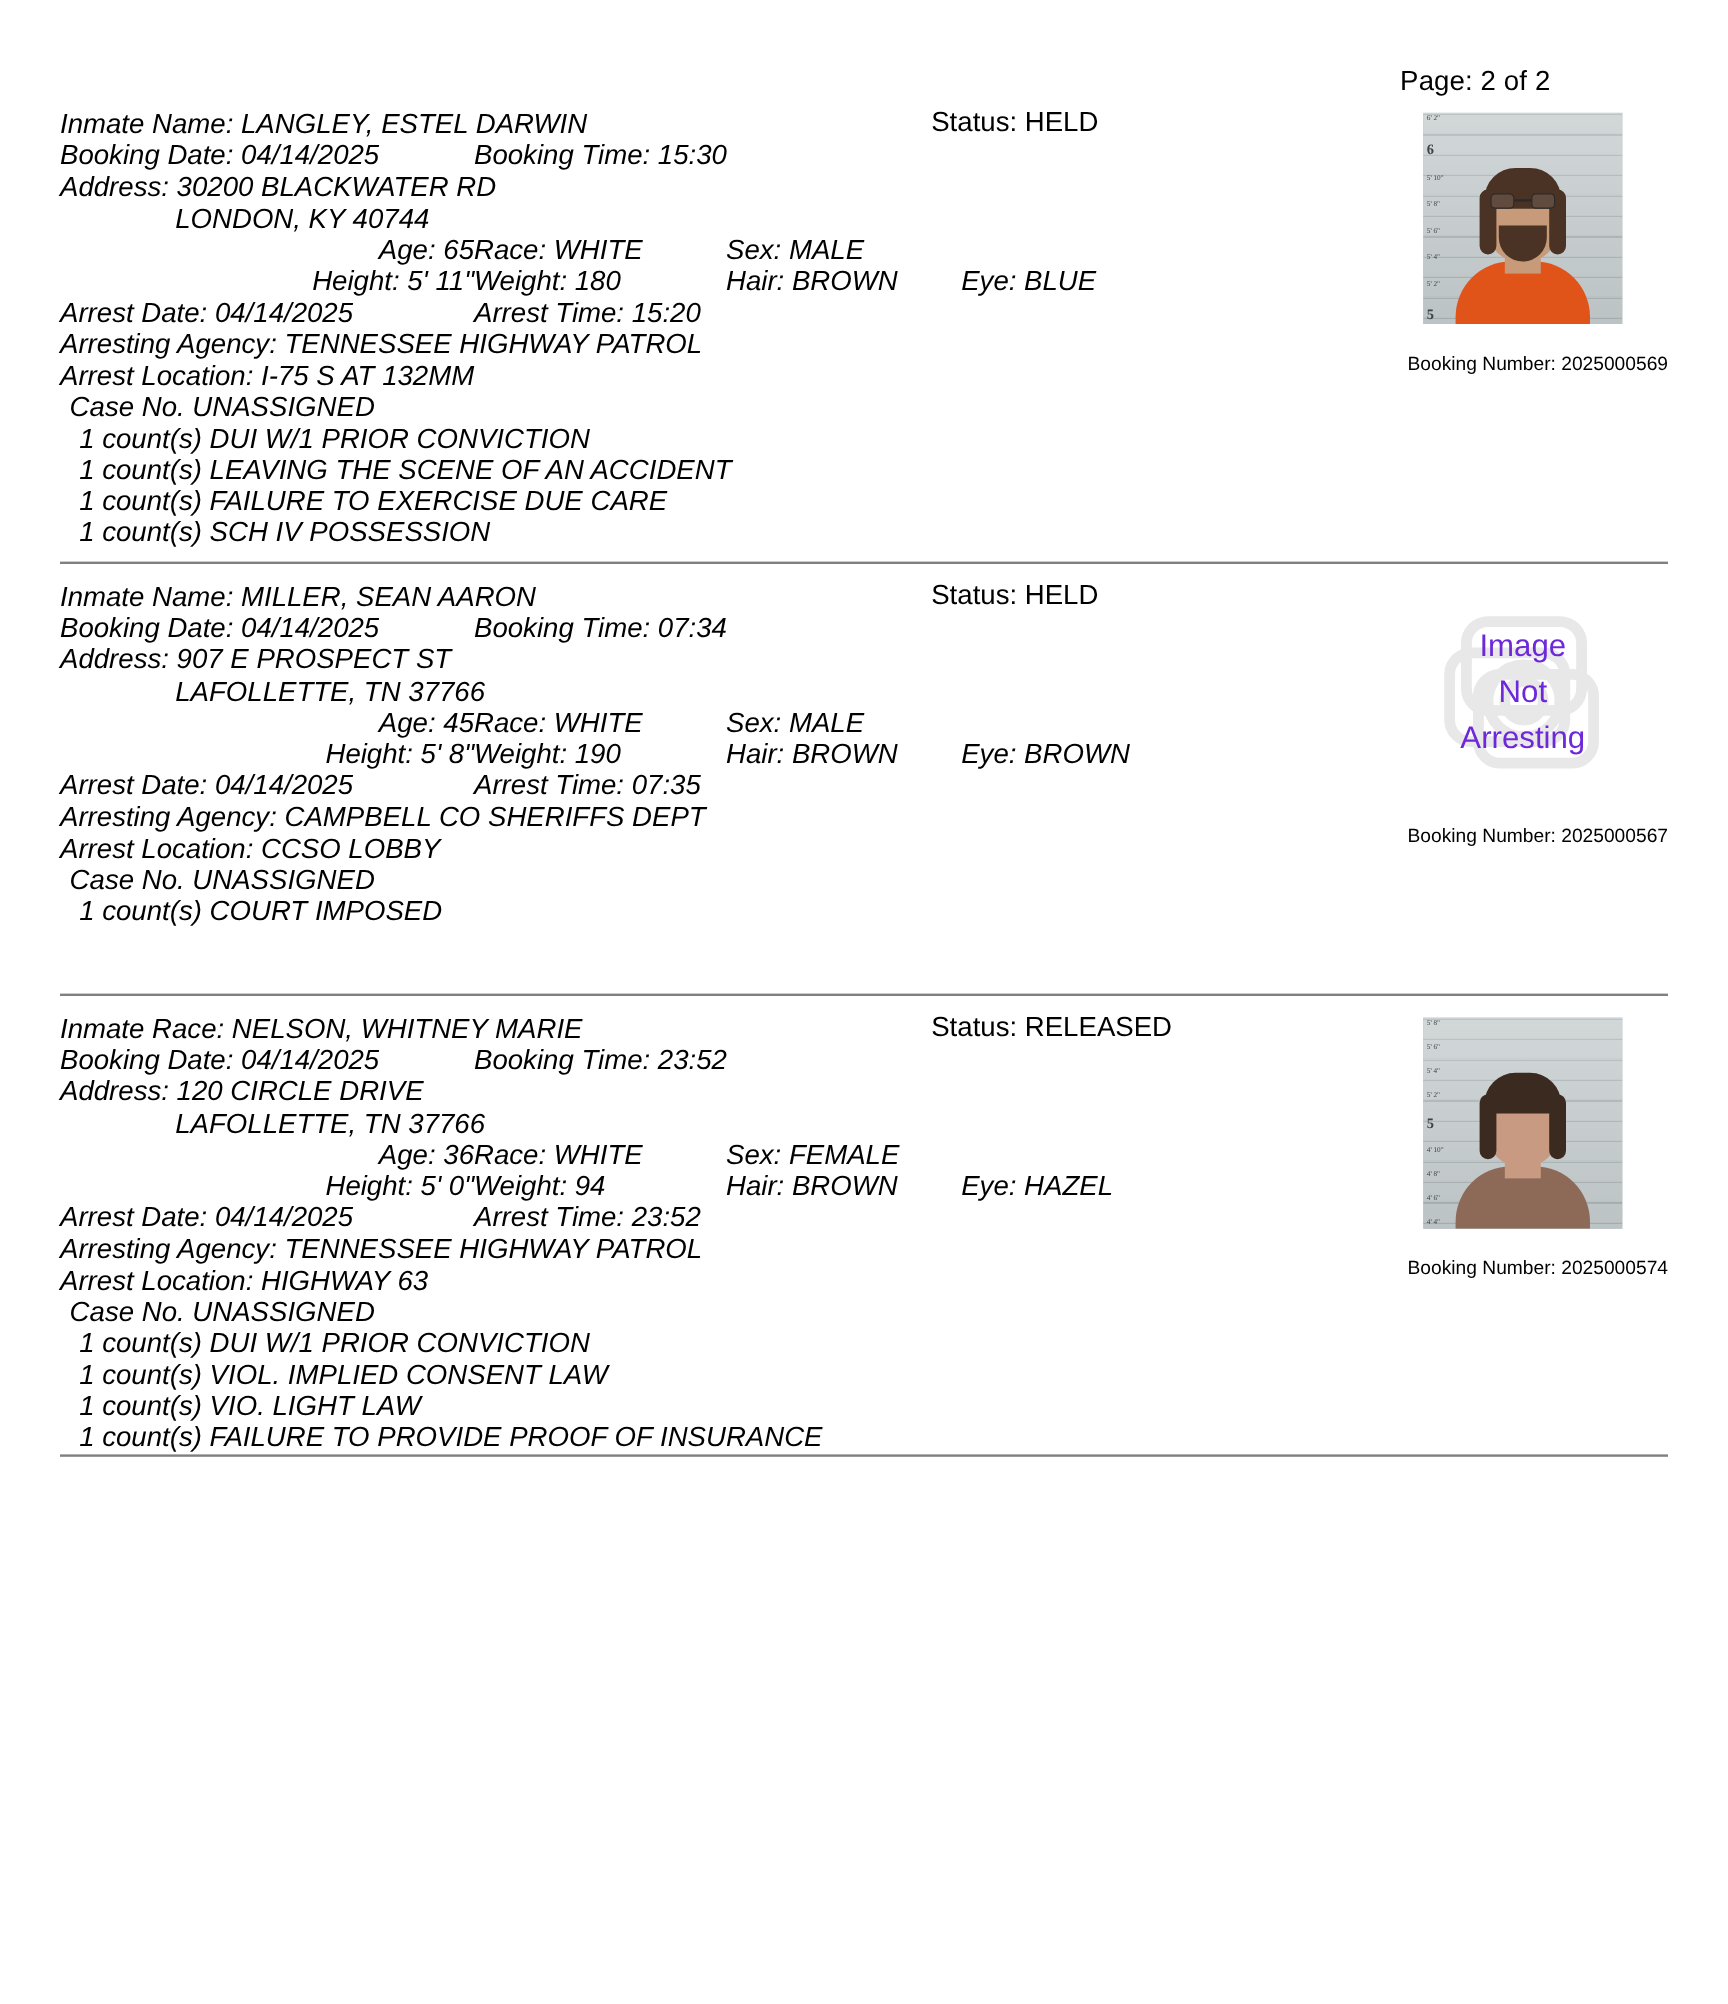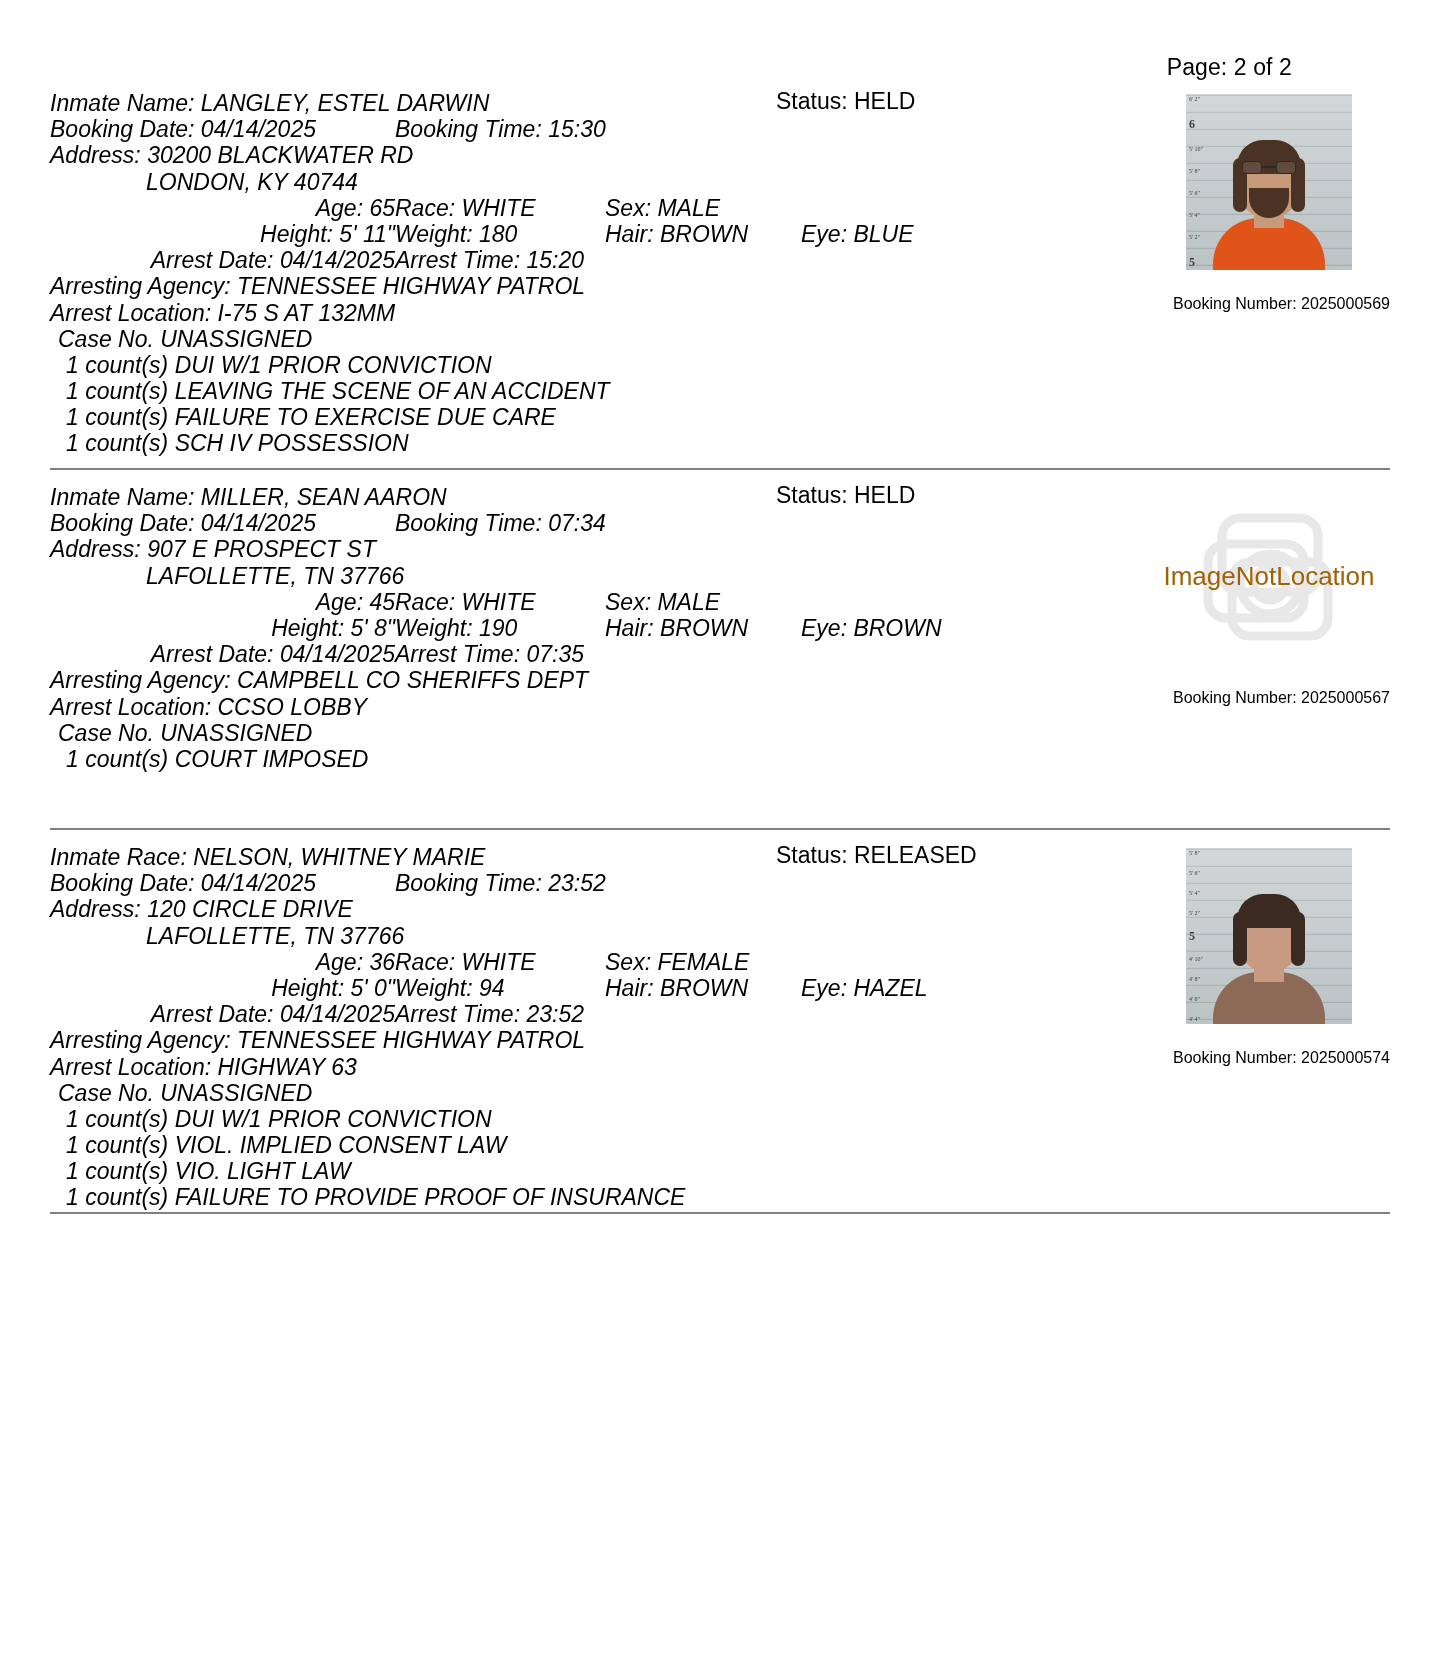--- a/index.html
+++ b/index.html
@@ -69,21 +69,21 @@
   .indent-count  { padding-left: 16px; }
 
   
   .fld { display: inline-block; vertical-align: top; }
   .c-age    { width: 212px; text-align: right; }
   .c-race   { width: 210px; }
   .c-sex    { width: 196px; }
   .c-eye    { width: auto; }
 
   .bk-date  { display:inline-block; width: 345px; }
-  .ar-date  { display:inline-block; width: 345px; text-align: right; }
+  .ar-date  { display:inline-block; width: 345px; }
 
   
   .status {
     position: absolute;
     left: 726px;
     top: 0;
     font-size: 23px;
     line-height: 26.2px;
     white-space: nowrap;
   }
@@ -245,26 +245,26 @@
   }
   .no-image .ph-icon {
     position: absolute;
     inset: 0;
     display: block;
   }
   .no-image .ph-text {
     position: absolute;
     inset: 0;
     display: flex;
-    flex-direction: row;
+    flex-direction: column;
     align-items: center;
     justify-content: center;
     font-size: 26px;
     line-height: 38px;
-    color: #a16207;
+    color: #6d28d9;
   }
 
   .spacer-bottom {
     height: 1px;
   }
 </style>
 </head>
 <body>
 
 <div class="page">
@@ -351,21 +351,21 @@
             <rect x="36" y="30" width="96" height="74" rx="18"></rect>
             <rect x="22" y="56" width="96" height="74" rx="18"></rect>
             <rect x="46" y="74" width="96" height="74" rx="18"></rect>
             <circle cx="84" cy="96" r="30"></circle>
             <circle cx="84" cy="96" r="16"></circle>
           </g>
         </svg>
         <div class="ph-text">
           <span>Image</span>
           <span>Not</span>
-          <span>Location</span>
+          <span>Arresting</span>
         </div>
       </div>
       </div>
 
       <div class="status">Status: HELD</div>
 
       <div class="booking-number" style="top:203px;">Booking Number: 2025000567</div>
 
       <div class="textcol">
         <div class="line">Inmate Name: MILLER, SEAN AARON</div>

